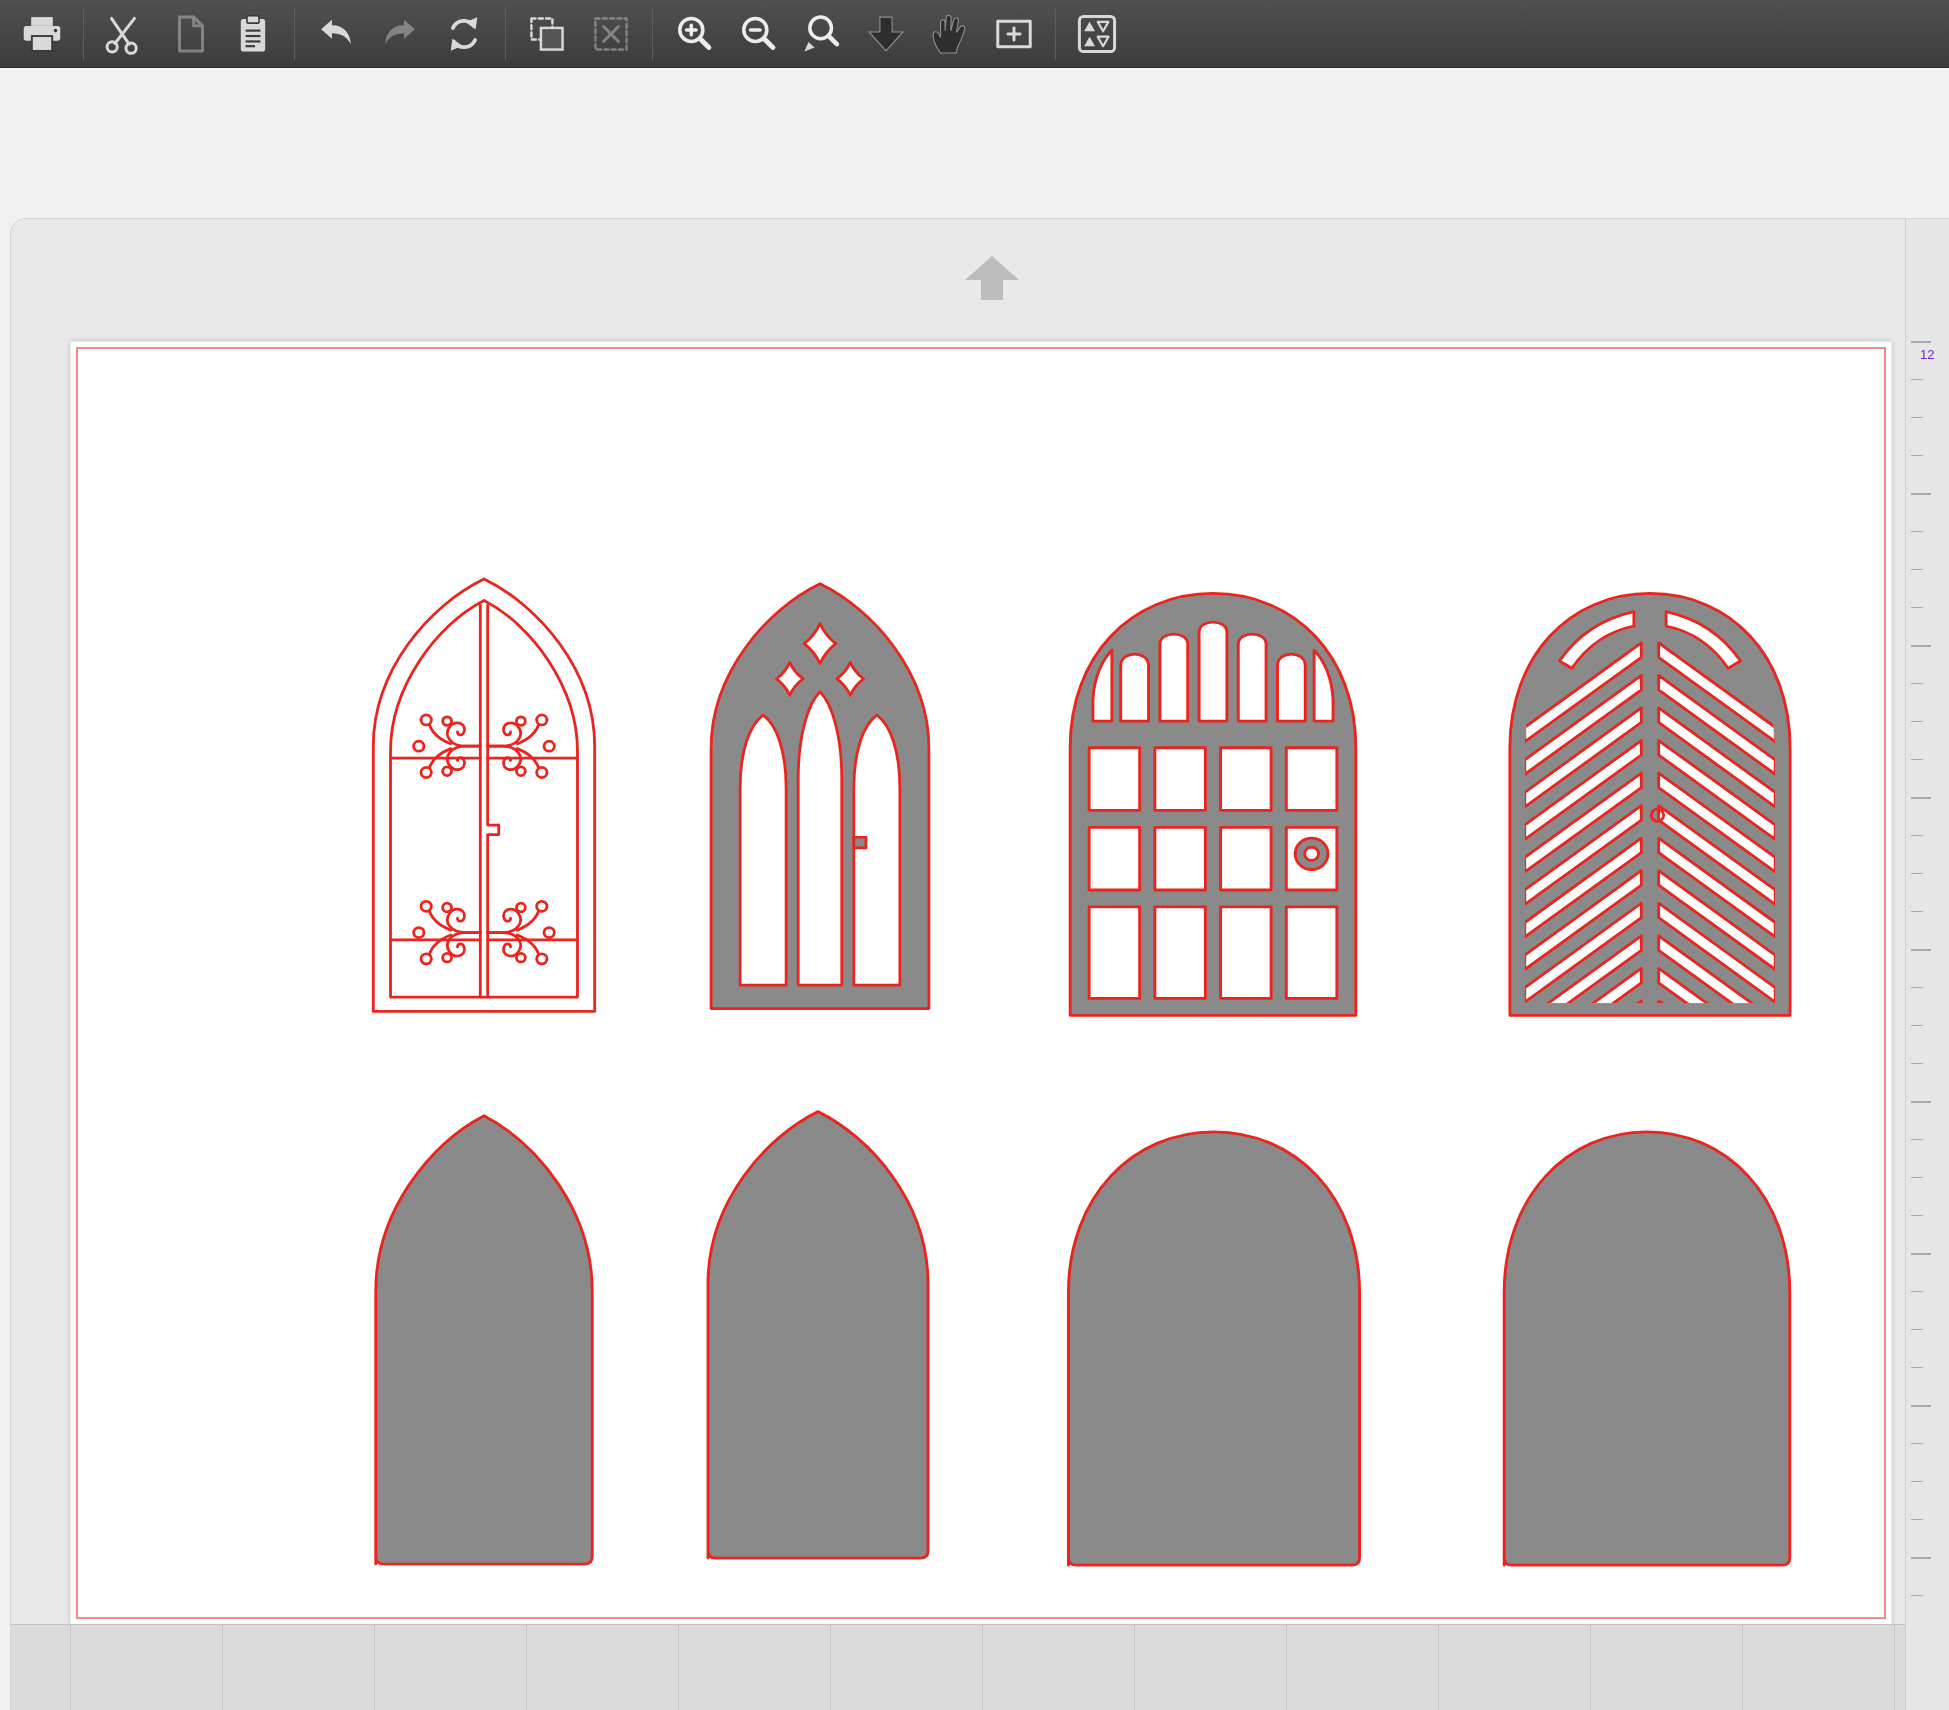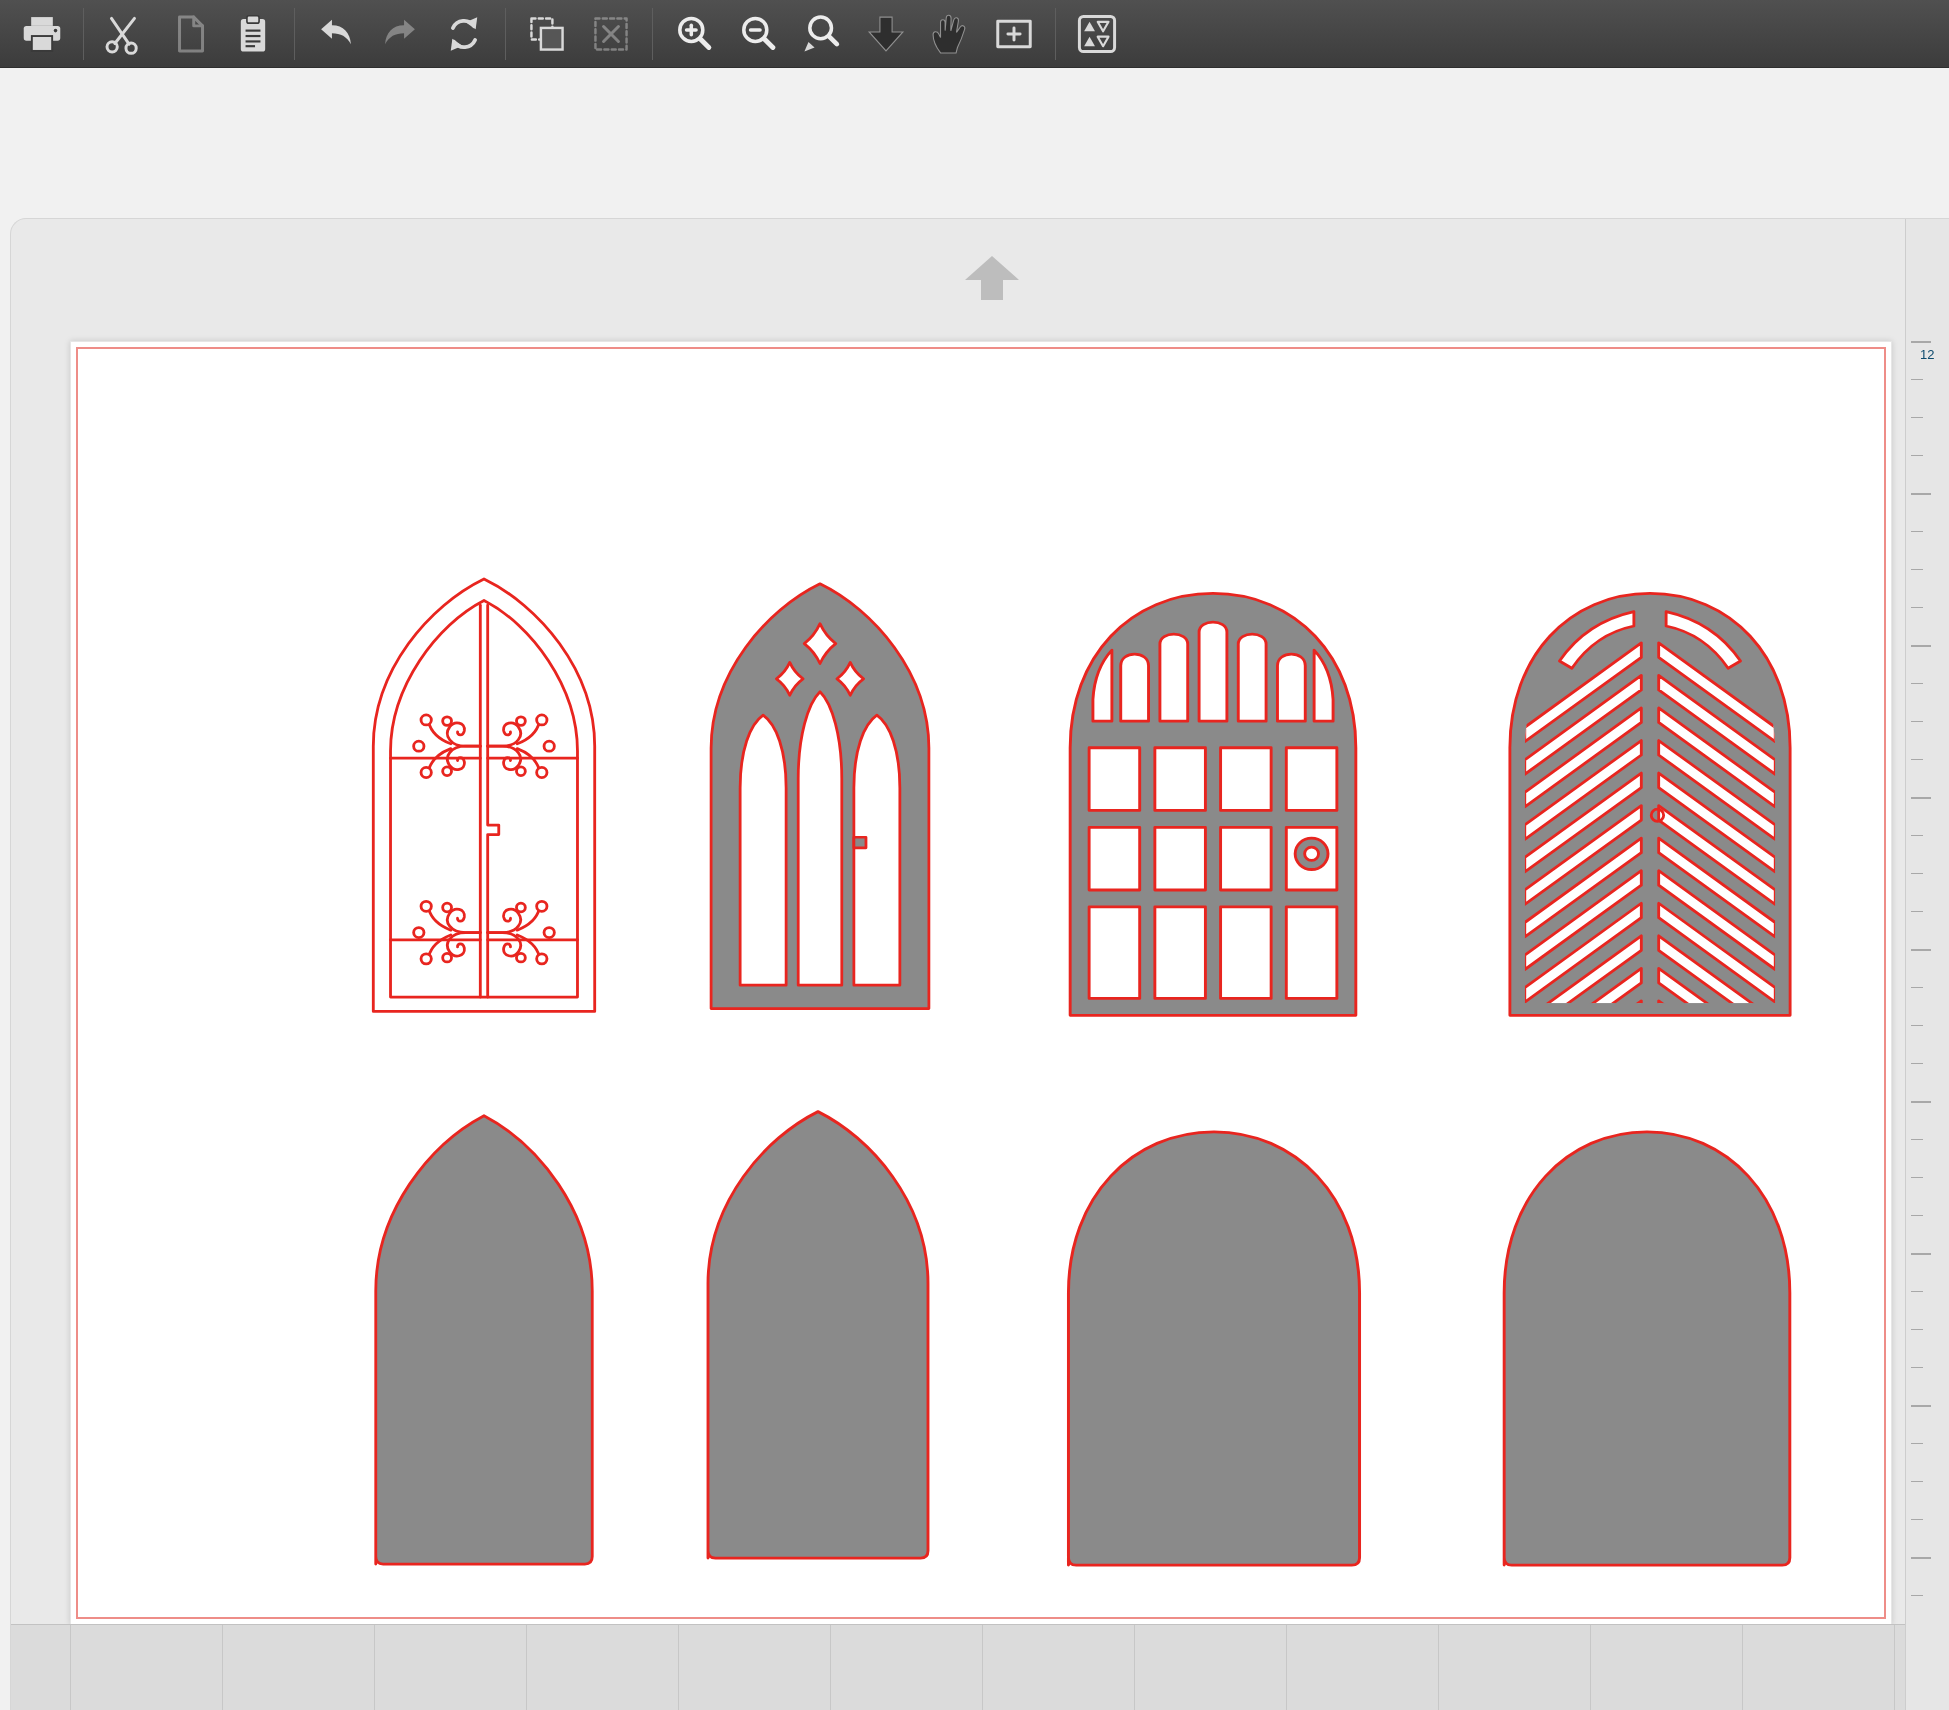--- a/index.html
+++ b/index.html
@@ -30,21 +30,21 @@
     background:var(--page-bg);box-shadow:0 0 6px rgba(0,0,0,.15);border:1px solid #e6e6e6}
   .page-border{position:absolute;inset:5px;border:2px solid var(--page-border);pointer-events:none}
 
   .shape{position:absolute}
   .shape svg{width:100%;height:100%;display:block;overflow:visible}
 
   .ruler{position:absolute;top:0;right:0;width:44px;bottom:0;background:var(--ruler-bg);
     border-left:1px solid #cdcdcd}
   .tick{position:absolute;left:5px;width:12px;height:1px;background:var(--tick-gray)}
   .tick.major{width:20px;height:2px}
-  .ruler-label{position:absolute;top:128px;left:14px;font-size:13px;color:#0c4a6e}
+  .ruler-label{position:absolute;top:128px;left:14px;font-size:13px;color:#6d28d9}
 
   .grid{position:absolute;left:0;right:44px;bottom:0;height:86px;background:var(--grid-bg);
     border-top:1px solid #c2c2c2}
   .vline{position:absolute;top:0;bottom:0;width:1px;background:var(--grid-line)}
 
   
   .s{stroke:var(--cut-red);stroke-width:2.3;stroke-linejoin:round;stroke-linecap:round;fill:none}
   .fw{fill:#ffffff}
   .fg{fill:var(--shape-gray)}
 

